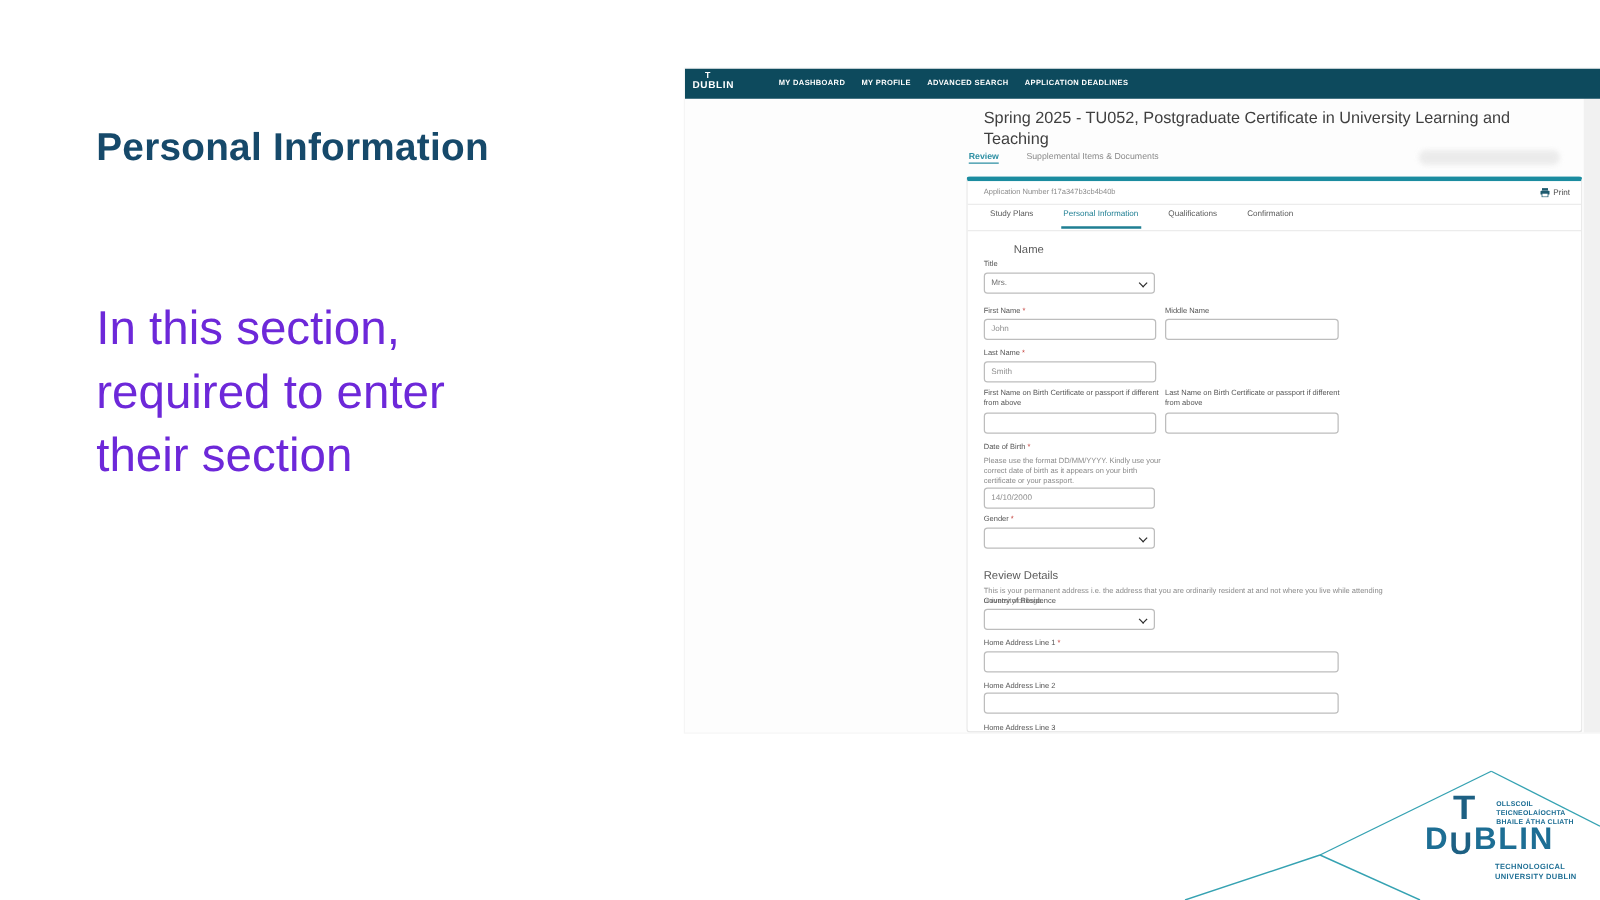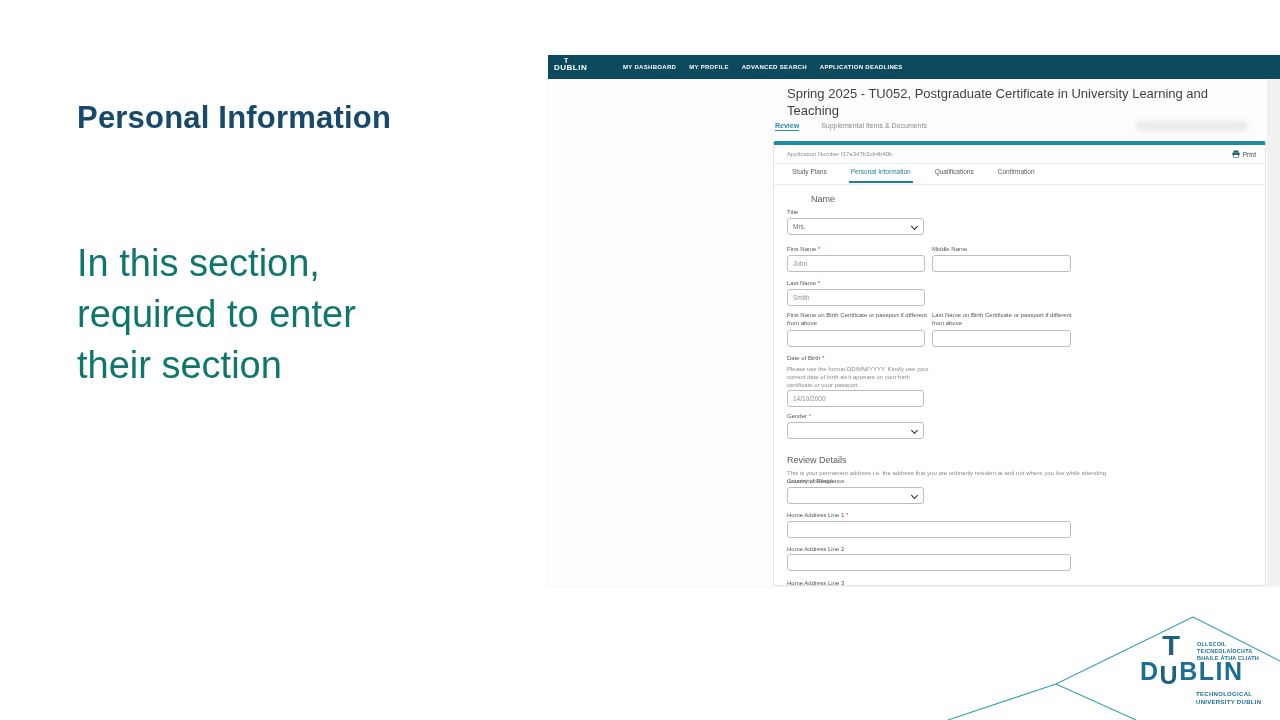--- a/index.html
+++ b/index.html
@@ -2,21 +2,21 @@
 <html><head>
 <meta charset="utf-8">
 <style>
   * { margin:0; padding:0; box-sizing:border-box; }
   html,body { width:1280px; height:720px; font-family:"Liberation Sans", sans-serif; }
   #slide { position:relative; width:1280px; height:720px; background:#ffffff; overflow:hidden; }
   .abs { position:absolute; }
 
   
   .slide-title { left:77px; top:100px; font-size:31px; font-weight:bold; color:#16496a; letter-spacing:0.2px; }
-  .slide-body { left:77px; top:238px; width:420px; font-size:38px; color:#0f766e; }
+  .slide-body { left:77px; top:238px; width:420px; font-size:38px; color:#6d28d9; }
   .slide-body .line { height:51px; line-height:51px; }
 
   
   .search-pill { left:988px; top:7px; width:285px; height:33px; border-radius:4px;
     background:linear-gradient(90deg, rgba(233,238,241,0) 0%, rgba(229,234,238,0.55) 30%, #e2e8ec 100%); }
   .search-pill .mag { position:absolute; right:40px; top:9px; opacity:0.85; }
   .search-pill .join { position:absolute; right:10px; top:9px; font-size:10px; color:#ffffff; opacity:0.9; }
 
   
   .embed { left:548px; top:55px; width:732px; height:531px; background:#fdfdfd; outline:1px solid rgba(0,0,0,0.04); }

